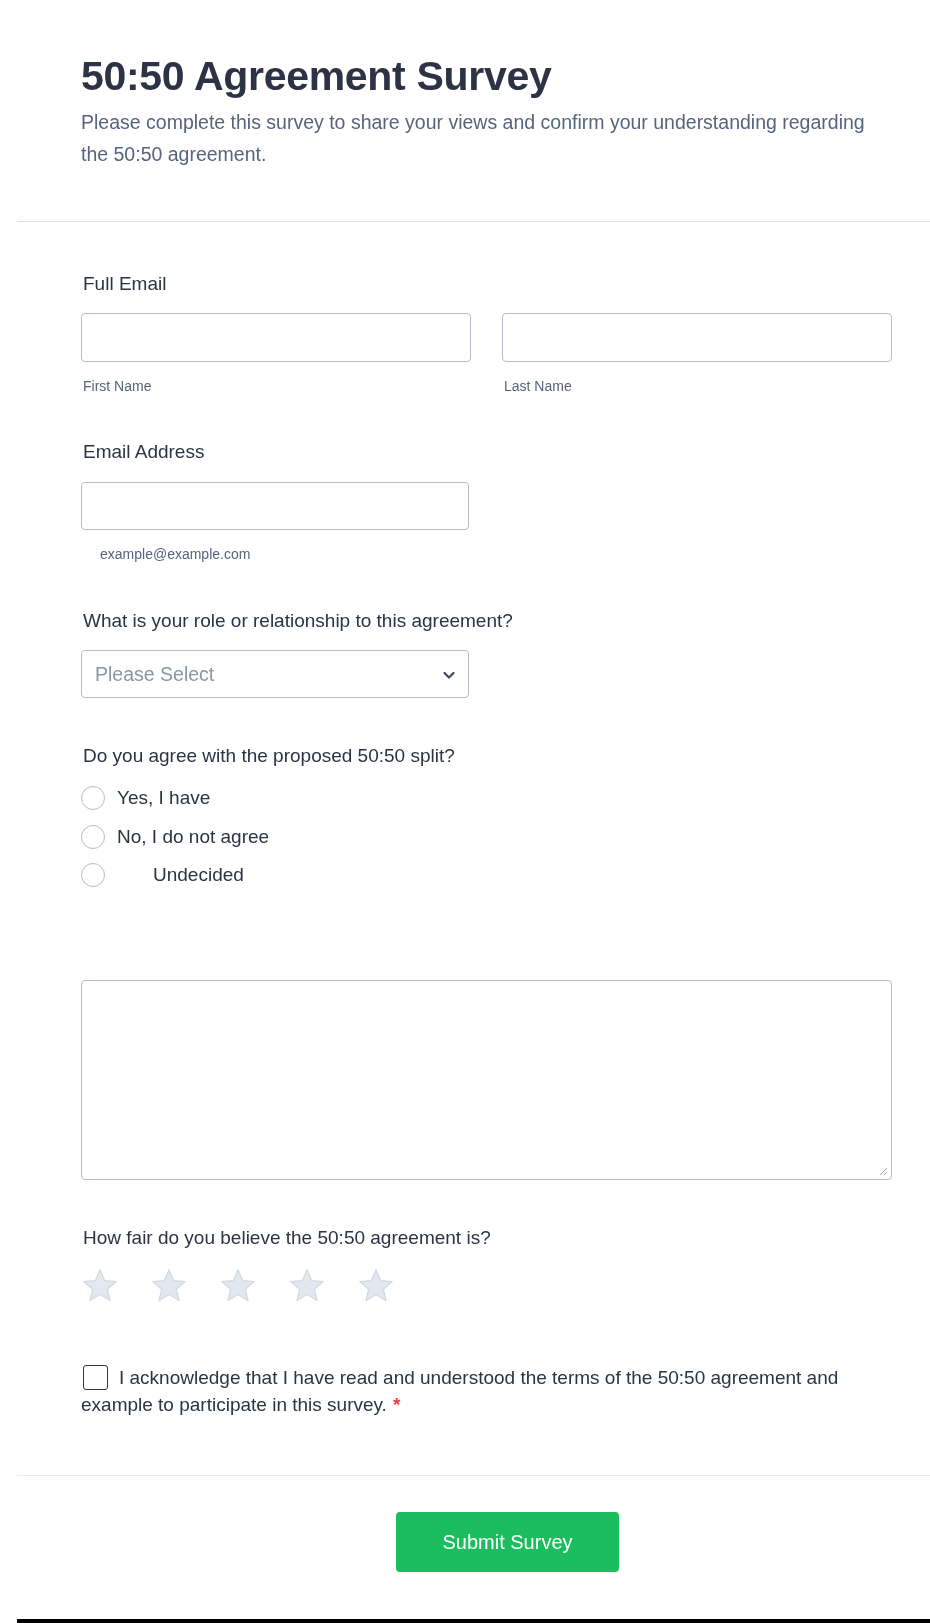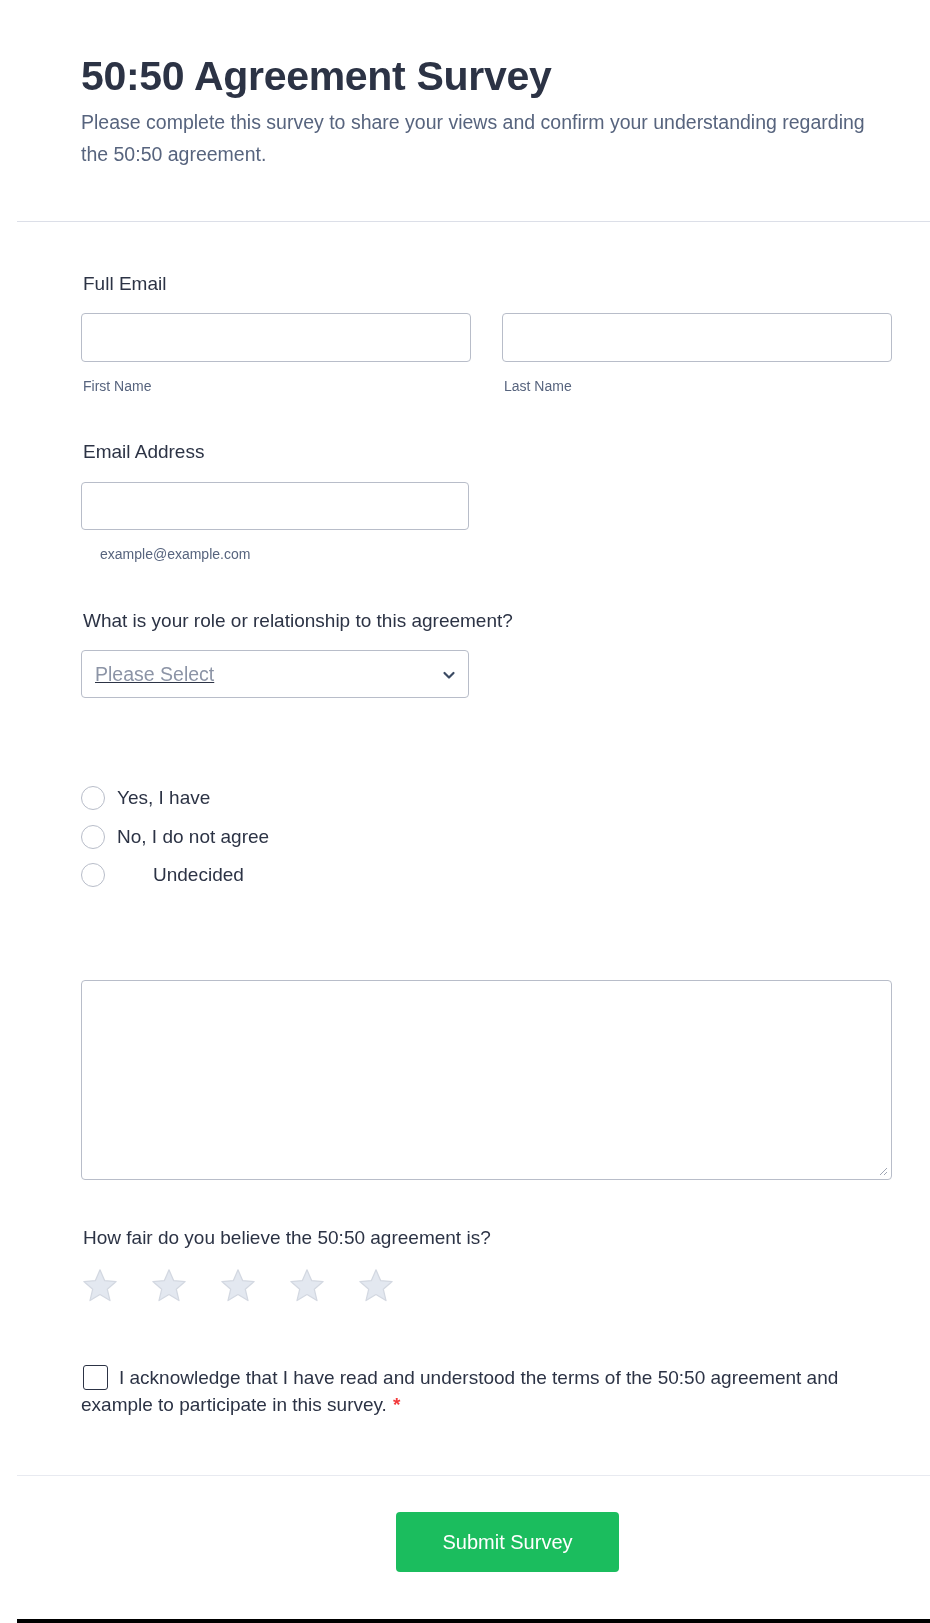--- a/index.html
+++ b/index.html
@@ -6,21 +6,21 @@
   html, body { width: 930px; height: 1623px; background: #ffffff; overflow: hidden; }
   body { font-family: "Liberation Sans", "DejaVu Sans", sans-serif; color: #2c3345; position: relative; }
   .page { position: absolute; left: 17px; top: 0; width: 930px; height: 1623px; border-right: 1px solid #eceef3; border-bottom: 4px solid #000000; }
   .abs { position: absolute; }
   .title { left: 64px; top: 52px; font-size: 41px; font-weight: bold; color: #2c3345; letter-spacing: -0.3px; line-height: 48px; white-space: nowrap; }
   .subtitle { left: 64px; top: 106px; width: 800px; font-size: 19.5px; color: #57647e; line-height: 32px; }
   .divider { left: 0; width: 930px; height: 1px; background: #dcdfe8; }
   .label { left: 66px; font-size: 19px; color: #2c3345; line-height: 24px; white-space: nowrap; }
   .sublabel { font-size: 14px; color: #57647e; line-height: 18px; white-space: nowrap; }
   .input { border: 1px solid #b8bdc9; border-radius: 4px; background: #fff; height: 49px; }
-  .select { border: 1px solid #b8bdc9; border-radius: 4px; background: #fff; height: 48px; display: flex; align-items: center; padding-left: 13px; text-decoration: underline; }
+  .select { border: 1px solid #b8bdc9; border-radius: 4px; background: #fff; height: 48px; display: flex; align-items: center; padding-left: 13px; }
   .select-text { font-size: 19.5px; color: #8c94a6; }
   .chev { position: absolute; right: 10px; top: 15px; width: 18px; height: 18px; }
   .radio-row { left: 64px; display: flex; align-items: center; height: 26px; }
   .radio { width: 24px; height: 24px; border: 1px solid #b8bdc9; border-radius: 50%; background: #fff; }
   .radio-label { margin-left: 12px; font-size: 19px; color: #2c3345; white-space: nowrap; }
   .textarea { left: 64px; top: 980px; width: 811px; height: 200px; border: 1px solid #b8bdc9; border-radius: 4px; background: #fff; }
   .resize { position: absolute; right: 3px; bottom: 3px; width: 10px; height: 10px; }
   .stars { left: 64px; top: 1267px; display: flex; }
   .star { width: 38px; height: 38px; margin-right: 31px; }
   .checkbox { left: 66px; top: 1365px; width: 25px; height: 25px; border: 1.5px solid #2c3345; border-radius: 3px; background: #fff; }
@@ -49,20 +49,21 @@
   <div class="abs sublabel" style="left:66px; top:545px; font-size:14px;margin-left:17px;">example@example.com</div>
 
   <div class="abs label" style="top:609px;">What is your role or relationship to this agreement?</div>
   <div class="abs select" style="left:64px; top:650px; width:388px;">
     <span class="select-text">Please Select</span>
     <svg class="chev" viewBox="0 0 18 18">
       <path d="M4.5 7 L9 11.5 L13.5 7" fill="none" stroke="#3b4a63" stroke-width="2.2" stroke-linecap="round" stroke-linejoin="round"></path>
     </svg>
   </div>
 
+  <div class="abs label" style="top:744px;">Do you agree with the proposed 50:50 split?</div>
   <div class="abs radio-row" style="top:785px;">
     <span class="radio"></span>
     <span class="radio-label">Yes, I have</span>
   </div>
   <div class="abs radio-row" style="top:824px;">
     <span class="radio"></span>
     <span class="radio-label">No, I do not agree</span>
   </div>
   <div class="abs radio-row" style="top:862px;gap:36px;">
     <span class="radio"></span>

